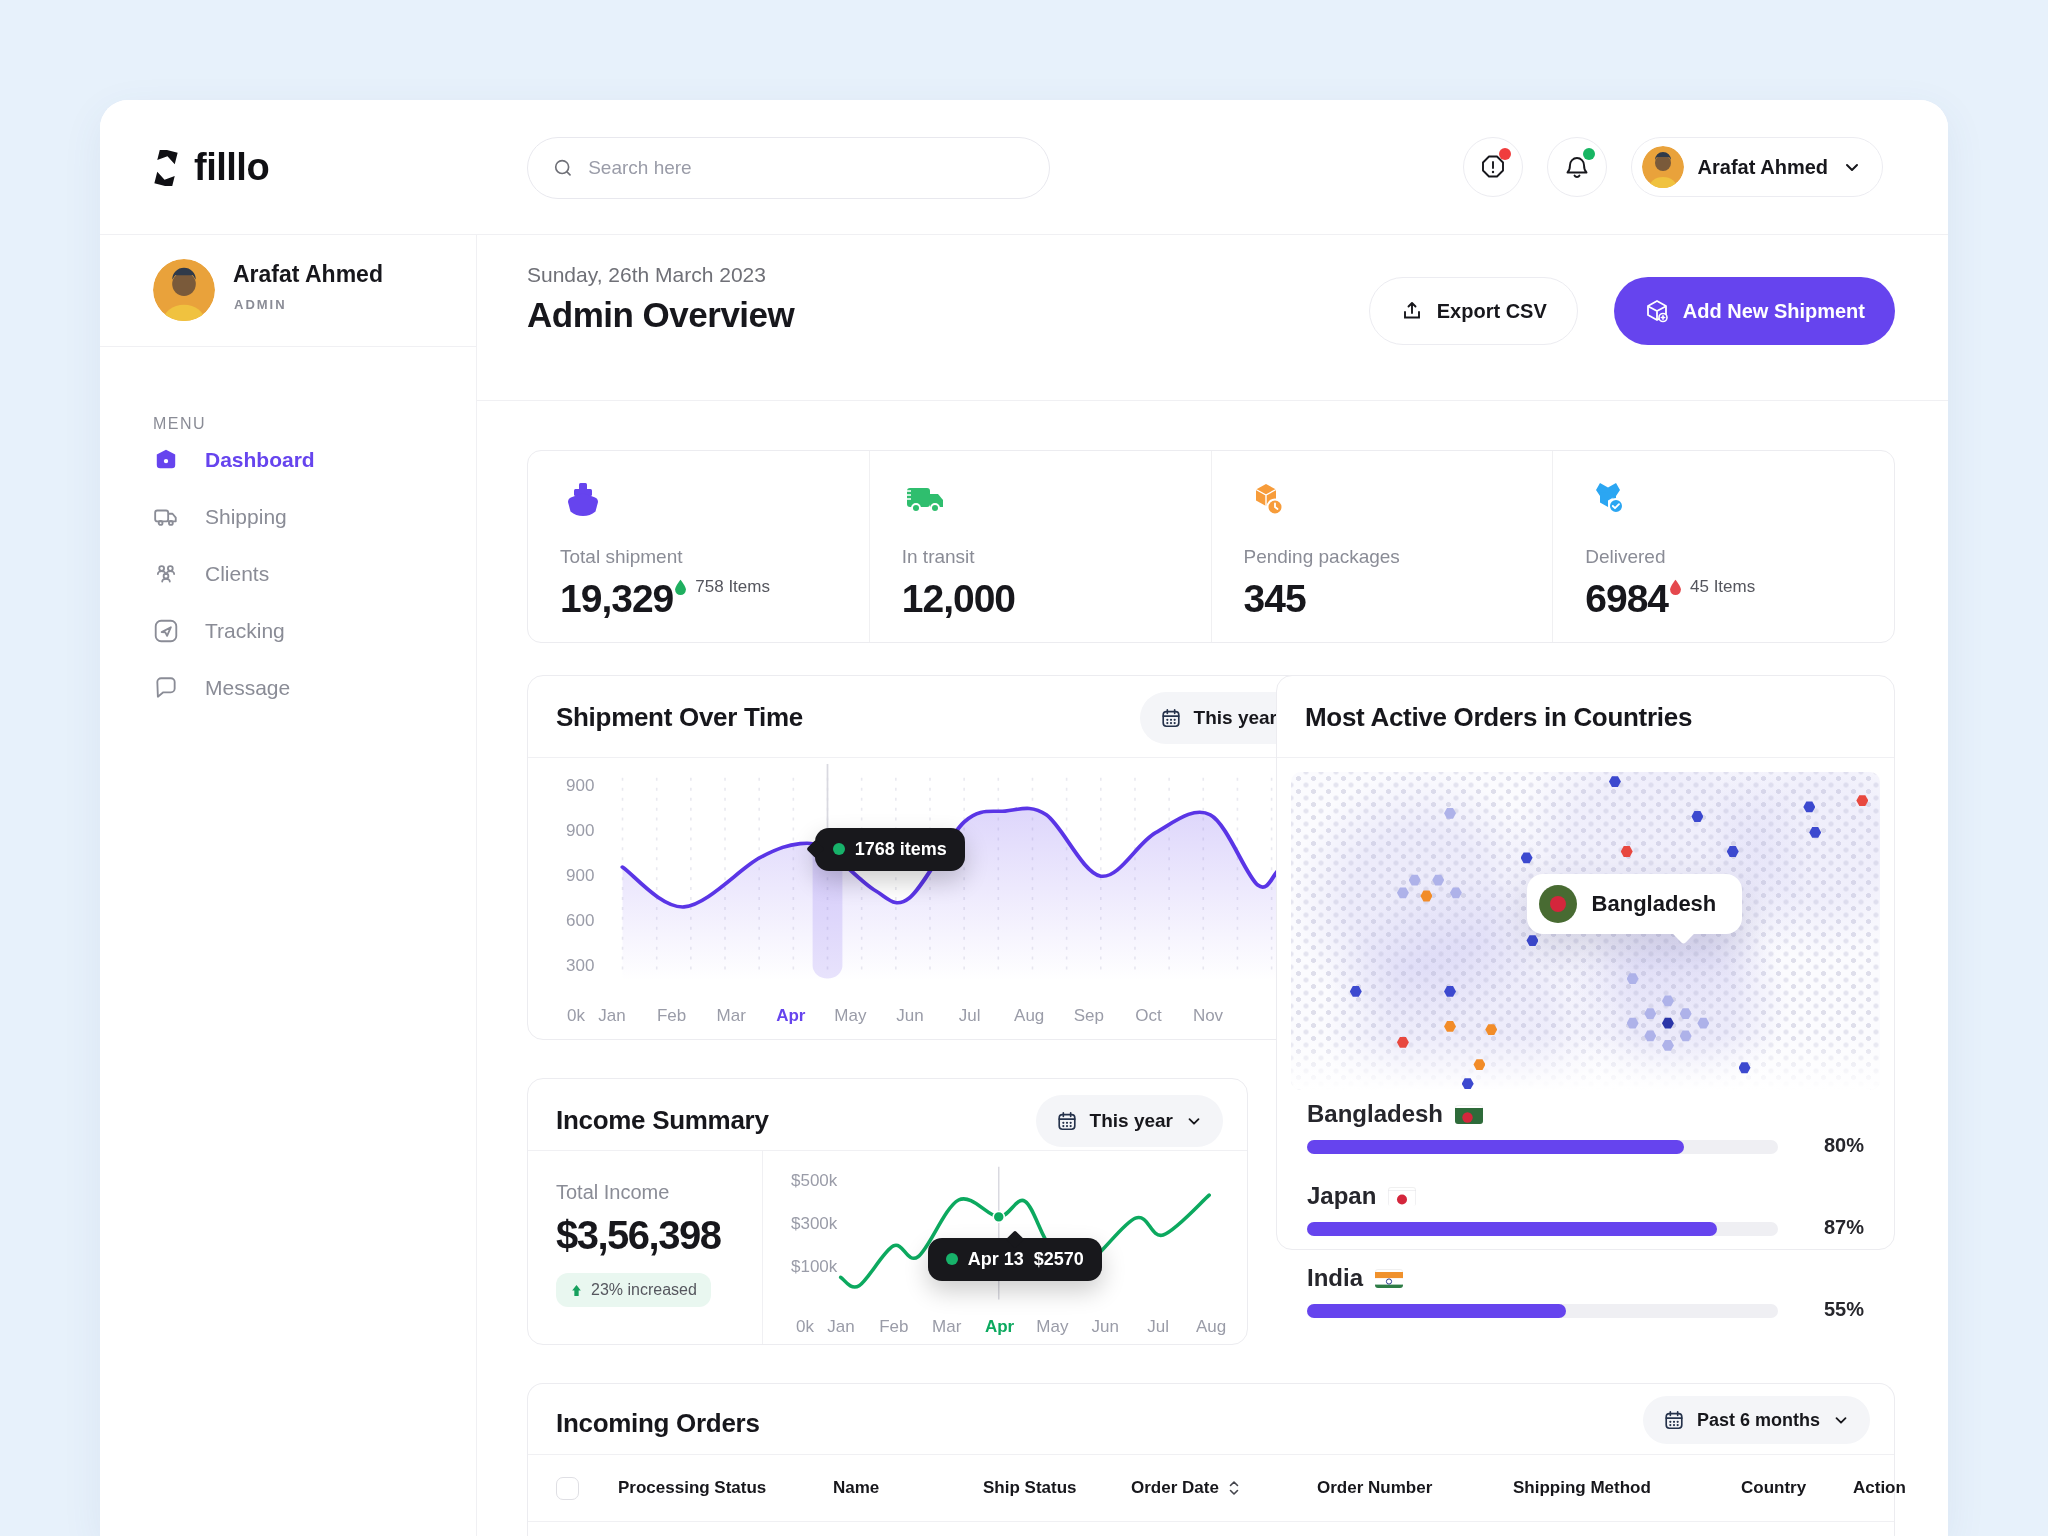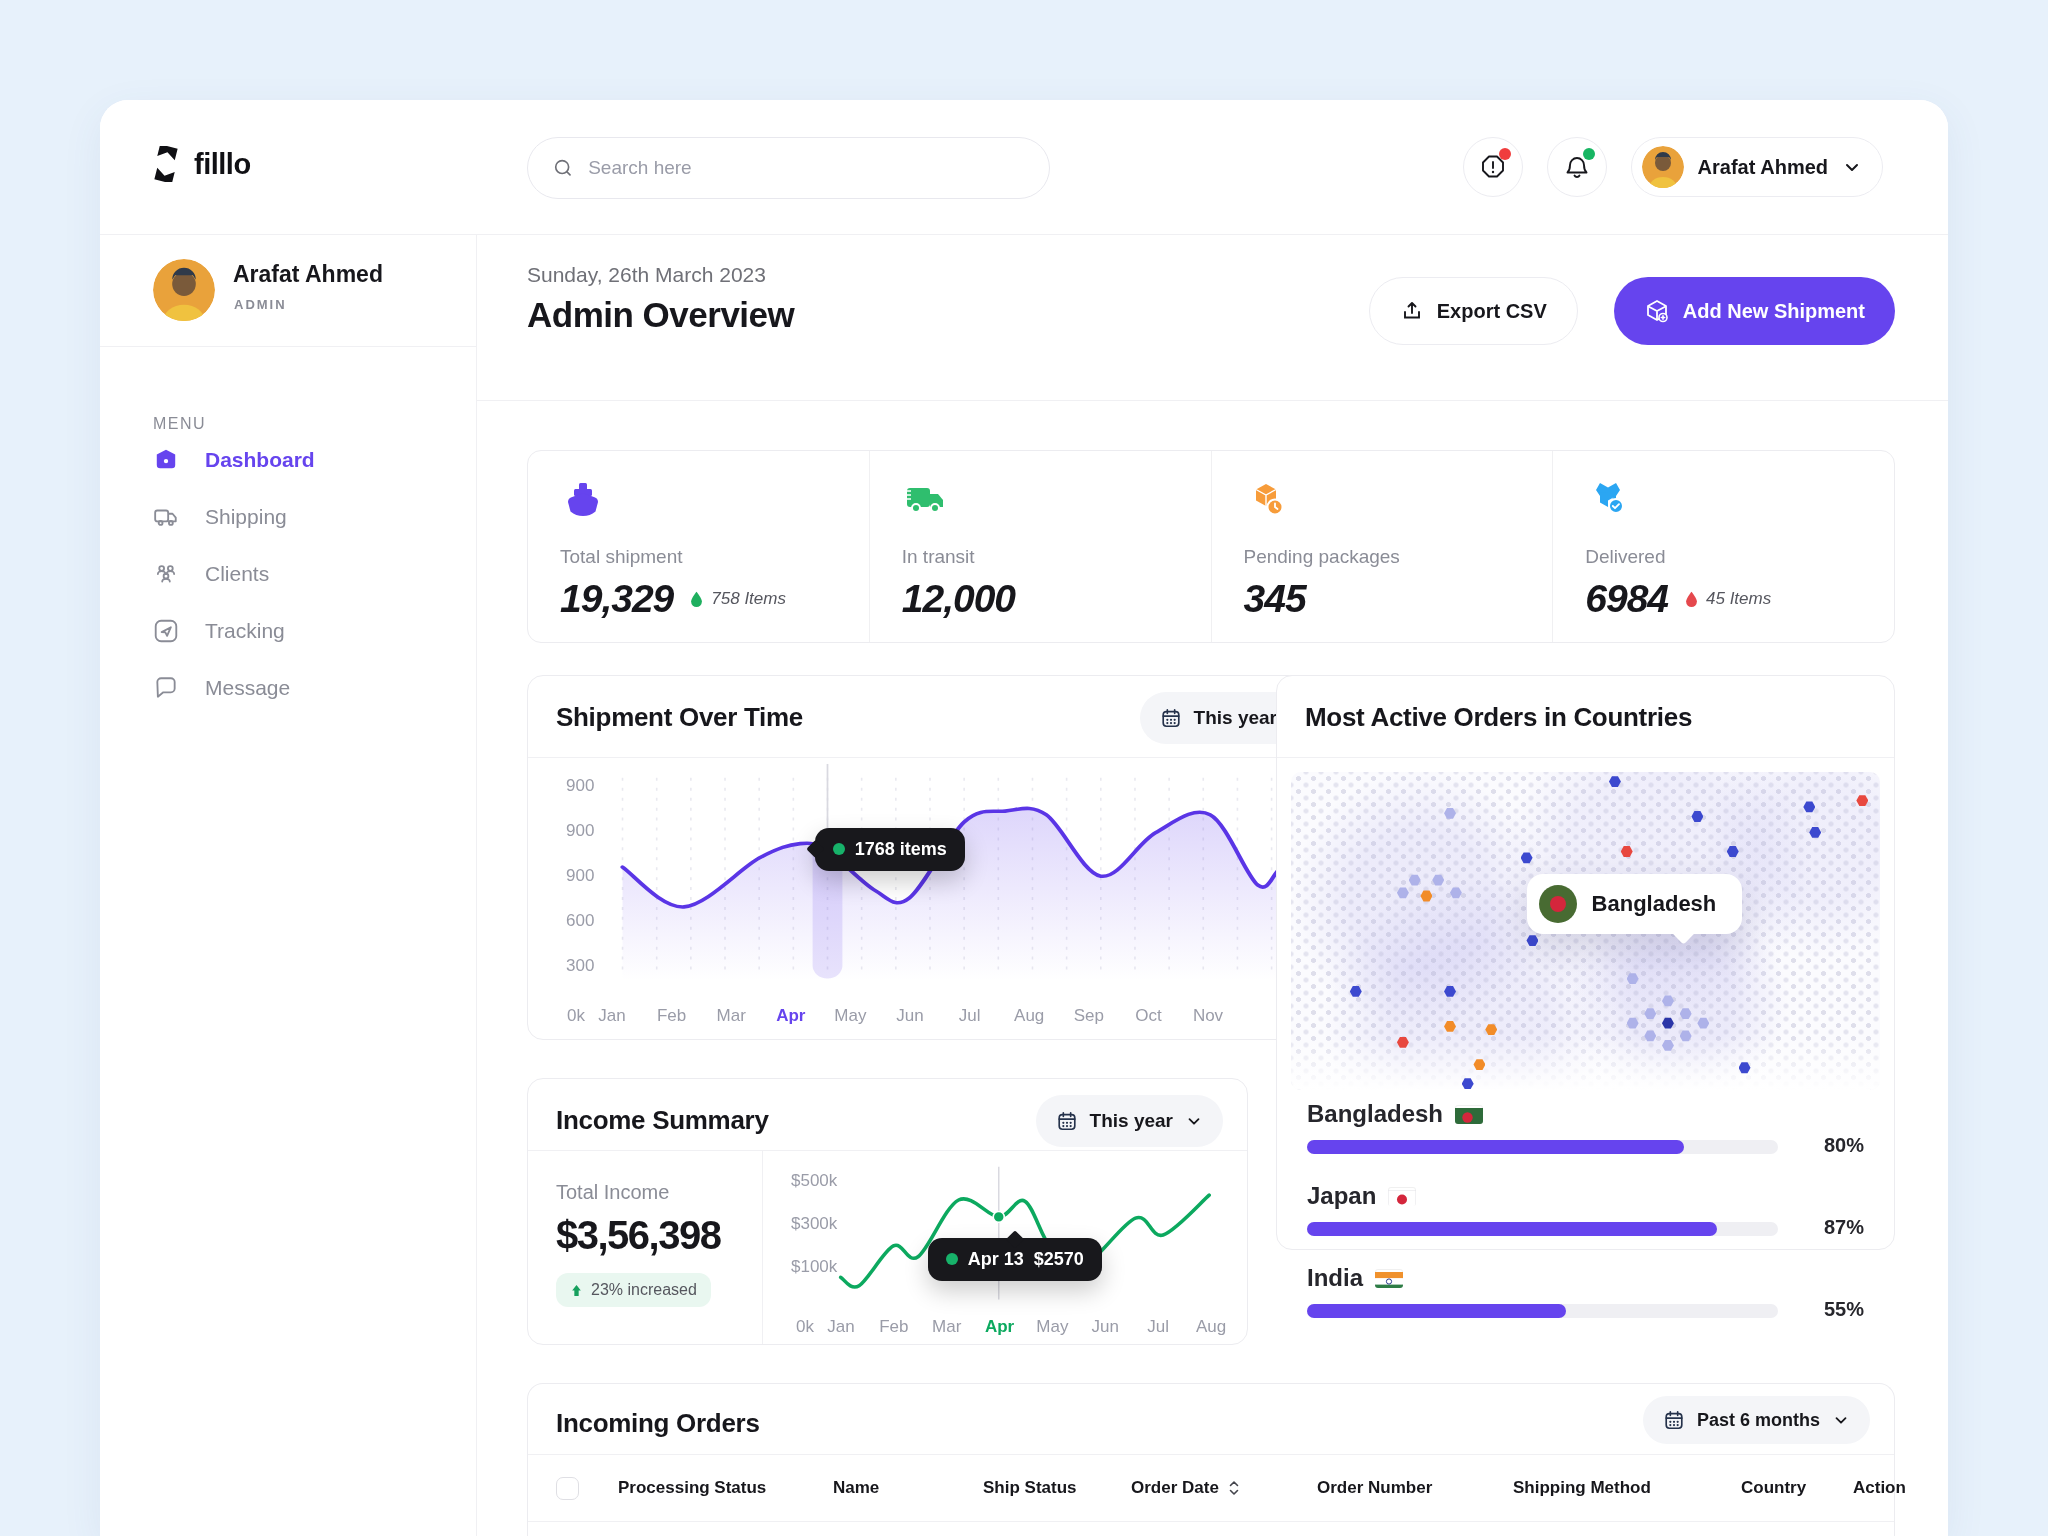--- a/index.html
+++ b/index.html
@@ -4,21 +4,21 @@
 <style>
   *{margin:0;padding:0;box-sizing:border-box;}
   html,body{width:2048px;height:1536px;overflow:hidden;}
   body{font-family:"Liberation Sans","DejaVu Sans",sans-serif;background:#E7F1FB;color:#17171C;}
   .stage{position:relative;width:2048px;height:1536px;background:#E7F1FB;}
   .app-card{position:absolute;left:100px;top:100px;width:1848px;height:1436px;background:#fff;border-radius:28px 28px 0 0;overflow:hidden;box-shadow:0 12px 40px rgba(60,90,140,.08);}
 
   
   .topbar{position:absolute;left:0;top:0;width:100%;height:135px;border-bottom:1px solid #F0F0F3;background:#fff;}
   .logo{position:absolute;left:50px;top:46px;display:flex;align-items:center;gap:12px;}
-  .logo-text{font-size:29px;font-weight:700;letter-spacing:-0.5px;color:#101014;text-align:center;}
+  .logo-text{font-size:38px;font-weight:700;letter-spacing:-0.5px;color:#101014;text-align:center;}
   .search{position:absolute;left:427px;top:37px;width:523px;height:62px;border:1.5px solid #E8E8EE;border-radius:31px;display:flex;align-items:center;gap:14px;padding:0 24px;background:#fff;}
   .search input{border:none;outline:none;font-size:19px;color:#3A3A42;width:100%;font-family:inherit;background:transparent;}
   .search input::placeholder{color:#9A9CA8;}
   .topbar-right{position:absolute;right:65px;top:37px;display:flex;align-items:center;gap:24px;}
   .iconbtn{position:relative;width:60px;height:60px;border-radius:50%;border:1.5px solid #ECECF1;background:#fff;display:flex;align-items:center;justify-content:center;cursor:pointer;}
   .iconbtn .dot{position:absolute;top:10px;right:11px;width:12px;height:12px;border-radius:50%;}
   .dot.red{background:#F03D3D;} .dot.green{background:#18B663;}
   .userpill{display:flex;align-items:center;gap:14px;height:60px;border:1.5px solid #ECECF1;border-radius:30px;background:#fff;padding:0 20px 0 10px;cursor:pointer;}
   .userpill .uname{font-size:20px;font-weight:700;color:#17171C;}
   .avatar-sm{width:42px;height:42px;border-radius:50%;overflow:hidden;flex:none;}
@@ -42,21 +42,21 @@
   .hdr-btns{position:absolute;right:53px;top:42px;display:flex;gap:36px;}
   .btn-export{display:flex;align-items:center;gap:13px;height:68px;padding:0 30px;border:1.5px solid #ECECF1;border-radius:34px;background:#fff;font-size:20px;font-weight:600;color:#17171C;cursor:pointer;font-family:inherit;}
   .btn-add{display:flex;align-items:center;gap:13px;height:68px;padding:0 30px;border:none;border-radius:34px;background:#6644EE;font-size:20px;font-weight:600;color:#fff;cursor:pointer;font-family:inherit;}
   .hdr-divider{position:absolute;left:0;top:165px;width:100%;height:1px;background:#F0F0F3;}
 
   
   .stats{position:absolute;left:50px;top:215px;width:1368px;height:193px;border:1.5px solid #ECECF0;border-radius:14px;display:flex;background:#fff;}
   .stat{flex:1;position:relative;padding:26px 0 0 32px;}
   .stat + .stat{border-left:1.5px solid #F0F0F2;}
   .stat-label{position:absolute;left:32px;top:95px;font-size:19px;color:#8A8C96;}
-  .stat-row{position:absolute;left:32px;top:126px;display:flex;align-items:center;gap:16px;font-style:italic;}
+  .stat-row{position:absolute;left:32px;top:126px;display:flex;align-items:flex-start;gap:0;}
   .stat-value{font-size:39px;font-weight:700;letter-spacing:-1px;}
   .stat-badge{display:flex;align-items:center;gap:7px;font-size:17px;color:#55565E;}
 
   
   .card{position:absolute;border:1.5px solid #ECECF0;border-radius:16px;background:#fff;}
   .card-hd{position:relative;height:82px;border-bottom:1px solid #F0F0F3;}
   .card-title{position:absolute;left:28px;top:26px;font-size:26px;font-weight:700;letter-spacing:-0.3px;}
   .filter-pill{position:absolute;right:24px;top:16px;height:52px;display:flex;align-items:center;gap:12px;background:#F4F5F8;border:none;border-radius:26px;padding:0 20px;font-size:19px;font-weight:600;color:#17171C;cursor:pointer;font-family:inherit;}
 
   #card-ship{left:50px;top:440px;width:825px;height:365px;}

